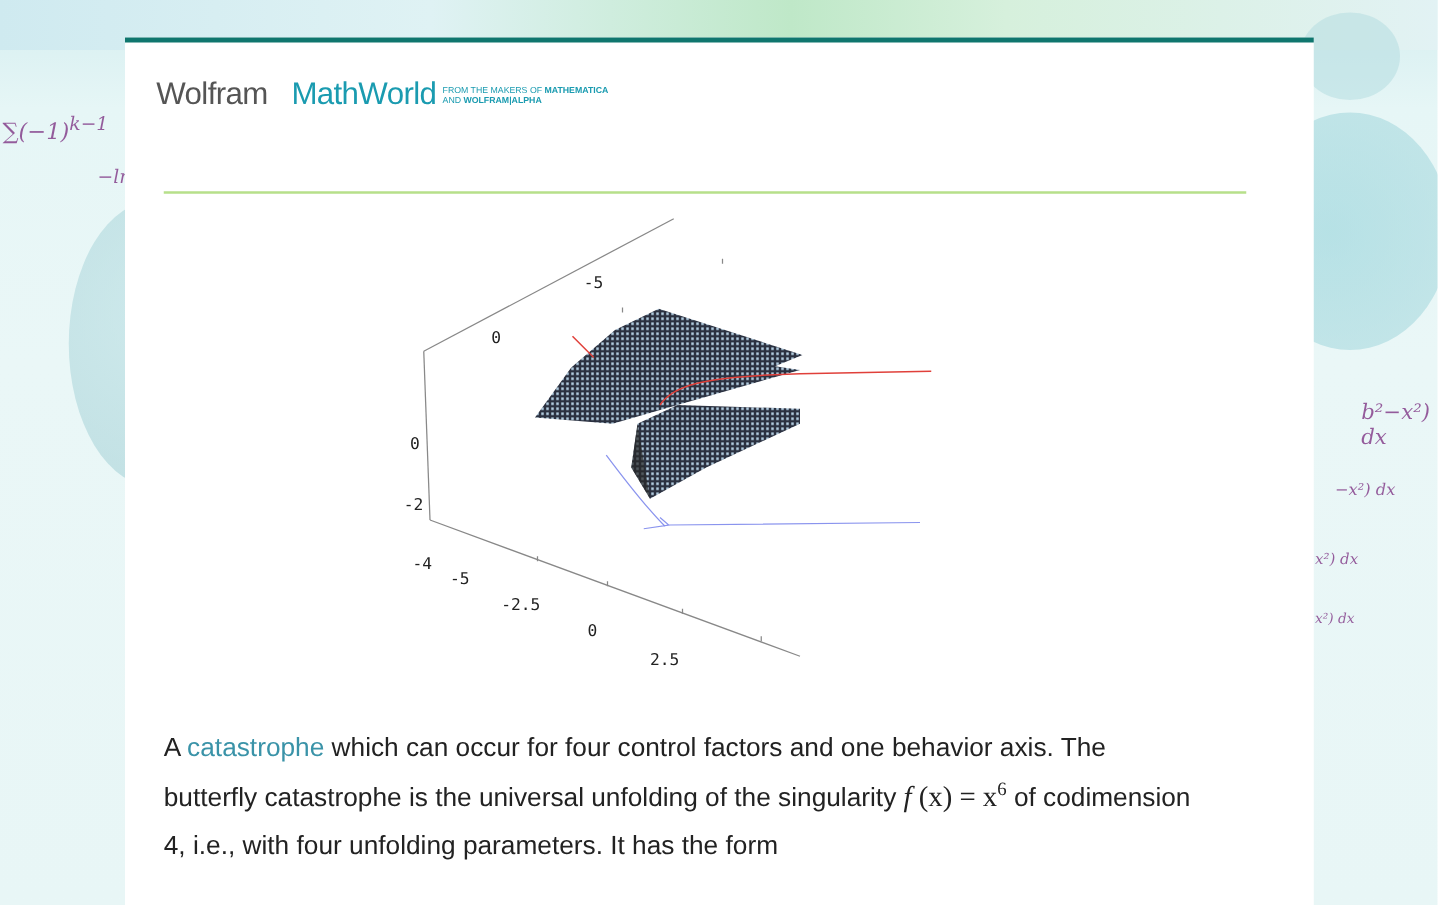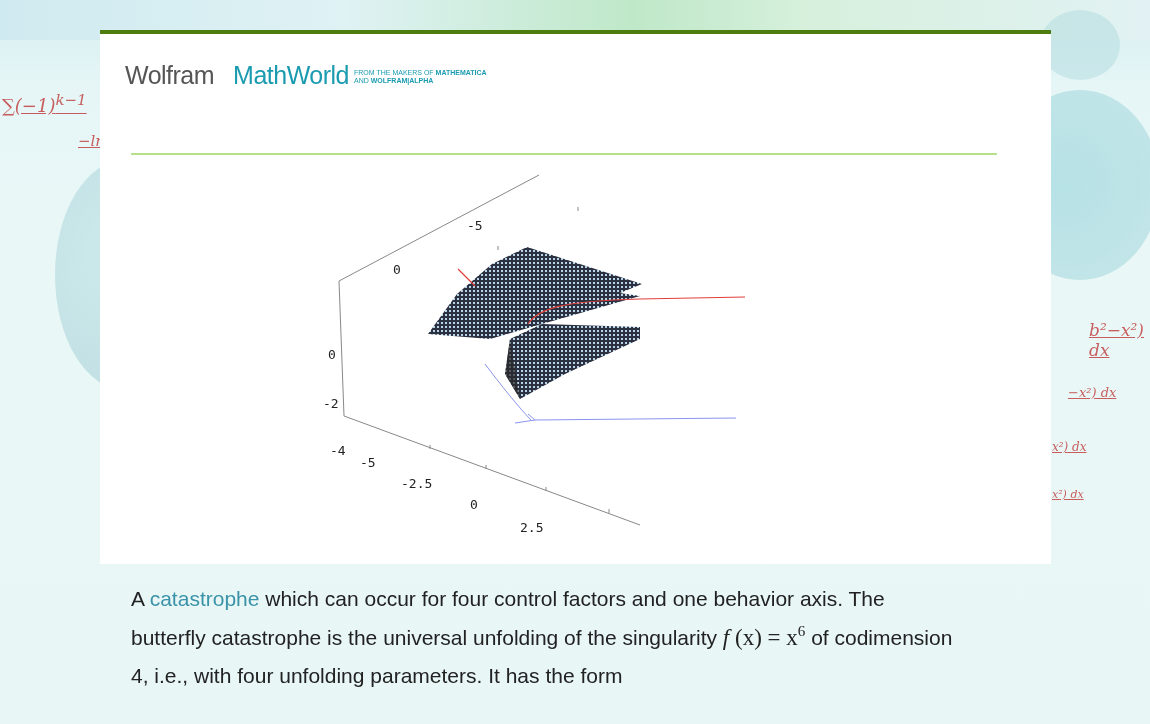--- a/index.html
+++ b/index.html
@@ -2,23 +2,23 @@
 <html><head>
 <meta charset="utf-8">
 <style>
   html,body{margin:0;padding:0;}
   body{width:1150px;height:724px;overflow:hidden;position:relative;
     background:linear-gradient(180deg,#d5eef0 0%,#e6f6f6 12%,#eaf7f7 40%,#e8f6f6 100%);
     font-family:"Liberation Sans",sans-serif;}
   .bg-top{position:absolute;left:0;top:0;width:1150px;height:40px;
     background:linear-gradient(90deg,#cfeaf0 0%,#dff2f4 30%,#bfe8c8 55%,#d6f0dc 70%,#e2f2f4 100%);}
   .bg-shape{position:absolute;border-radius:50%;opacity:.55;}
-  .bg-formula{position:absolute;color:#b91c1c;font-family:"DejaVu Serif",serif;font-style:italic;opacity:.7;text-decoration:underline;}
-  .card{position:absolute;left:100px;top:30px;width:951px;height:534px;background:#fff;
-    border-top:4px solid #4d7c0f;box-sizing:border-box;}
+  .bg-formula{position:absolute;color:#701a75;font-family:"DejaVu Serif",serif;font-style:italic;opacity:.7;}
+  .card{position:absolute;left:100px;top:30px;width:951px;height:694px;background:#fff;
+    border-top:4px solid #0f766e;box-sizing:border-box;}
   .brand{position:absolute;left:25px;top:27px;display:flex;align-items:center;}
   .brand-wolfram{font-size:25px;color:#555;letter-spacing:-0.5px;}
   .brand-math{font-size:25px;color:#1a9bb0;margin-left:19px;letter-spacing:-0.5px;}
   .brand-tag{font-size:7px;line-height:8px;color:#1a9bb0;margin-left:5px;margin-top:2px;}
   .brand-tag b{font-weight:bold;}
   .title{position:absolute;left:31px;top:56px;font-size:45px;color:#3a93a8;margin:0;font-weight:normal;letter-spacing:-0.3px;}
   .title-rule{position:absolute;left:31px;top:119px;width:866px;height:2px;background:#b7e08a;}
   .plot{position:absolute;left:220px;top:135px;width:440px;height:370px;}
   .plot text{font-family:"DejaVu Sans Mono",monospace;font-size:13px;fill:#222;}
   .para{position:absolute;left:31px;top:546px;width:830px;font-size:21px;line-height:38.5px;color:#222;}

